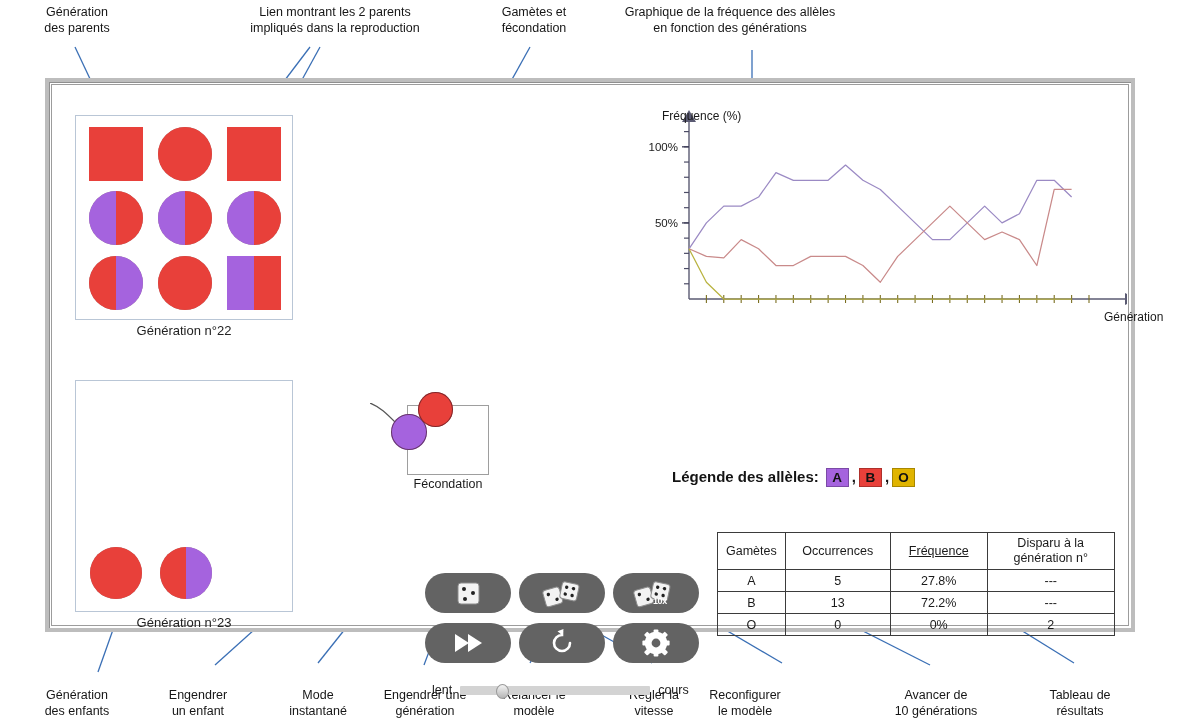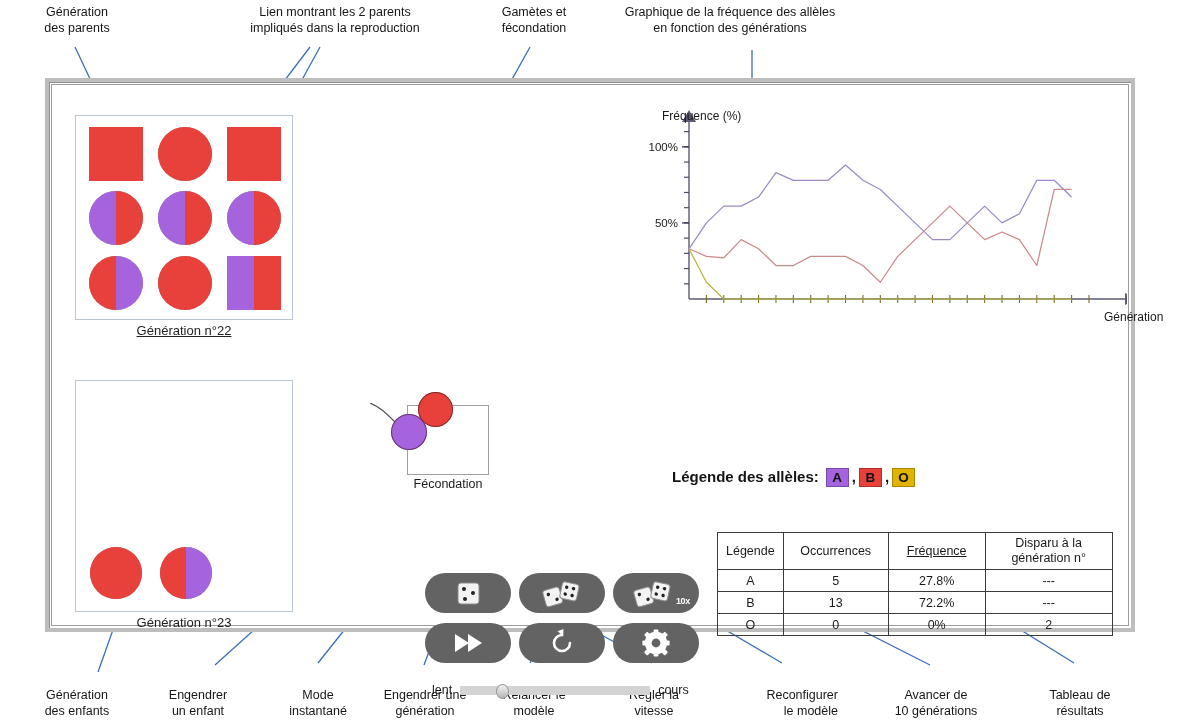--- a/index.html
+++ b/index.html
@@ -14,21 +14,21 @@
   #app-window{position:absolute;left:45px;top:78px;width:1090px;height:554px;
     background:#ffffff;border:4px solid #bdbdbd;box-sizing:border-box;
     box-shadow:1px 1px 0 #8f8f8f inset;}
   #app-inner{position:absolute;left:2px;top:2px;right:2px;bottom:2px;background:#fff;border:1px solid #9c9c9c;box-sizing:border-box;}
 
   
   .panel{position:absolute;border:1px solid #b9c6d6;background:#fff;box-sizing:border-box;}
   #parents-panel{left:23px;top:30px;width:218px;height:205px;}
   #children-panel{left:23px;top:295px;width:218px;height:232px;}
   .panel-caption{position:absolute;width:218px;text-align:center;font-size:13px;color:#222;}
-  #parents-caption{left:23px;top:238px;text-decoration:underline;}
+  #parents-caption{left:23px;top:238px;}
   #children-caption{left:23px;top:530px;}
 
   .grid3{position:absolute;left:6px;top:6px;width:206px;height:193px;
     display:grid;grid-template-columns:repeat(3,1fr);grid-template-rows:repeat(3,1fr);
     justify-items:center;align-items:center;}
   .indiv{width:54px;height:54px;position:relative;overflow:hidden;}
   .indiv.circle{border-radius:50%;}
   .indiv .half{position:absolute;top:0;height:100%;width:50%;}
   .indiv .half.l{left:0;}
   .indiv .half.r{right:0;}
@@ -46,21 +46,21 @@
   #gamete-b{left:366px;top:307px;width:35px;height:35px;}
   #gamete-link{position:absolute;left:318px;top:318px;width:28px;height:22px;}
 
   
   #controls{position:absolute;left:373px;top:488px;display:grid;
     grid-template-columns:repeat(3,86px);grid-template-rows:repeat(2,40px);
     gap:10px 8px;}
   .ctl{background:#636363;border-radius:21px;width:86px;height:40px;position:relative;
        display:flex;align-items:center;justify-content:center;cursor:pointer;}
   .ctl svg{display:block;}
-  .ctl .x10{position:absolute;right:9px;bottom:7px;color:#fff;font-size:9px;font-weight:bold;letter-spacing:-.3px;}
+  .ctl .x10{position:absolute;right:32px;bottom:7px;color:#fff;font-size:9px;font-weight:bold;letter-spacing:-.3px;}
 
   
   #speed-row{position:absolute;left:380px;top:598px;display:flex;align-items:center;gap:8px;font-size:12.5px;}
   #speed-track{width:190px;height:9px;background:#d3d3d3;border-radius:1px;position:relative;}
   #speed-thumb{position:absolute;left:36px;top:-2px;width:11px;height:13px;border-radius:50%;
     background:linear-gradient(180deg,#f4f4f4,#b5b5b5);border:1px solid #9a9a9a;}
 
   
   #chart-area{position:absolute;left:565px;top:18px;width:510px;height:250px;}
   #chart-ylabel{position:absolute;left:45px;top:6px;font-size:12px;}
@@ -129,21 +129,21 @@
 <div class="ann" style="left:146px;top:687px;width:104px;">Engendrer
 un enfant</div>
 <div class="ann" style="left:266px;top:687px;width:104px;">Mode
 instantané</div>
 <div class="ann" style="left:366px;top:687px;width:118px;">Engendrer une
 génération</div>
 <div class="ann" style="left:482px;top:687px;width:104px;">Relancer le
 modèle</div>
 <div class="ann" style="left:604px;top:687px;width:100px;">Régler la
 vitesse</div>
-<div class="ann" style="left:724px;top:687px;width:114px;text-align:right;">Reconfigurer
+<div class="ann" style="left:688px;top:687px;width:114px;">Reconfigurer
 le modèle</div>
 <div class="ann" style="left:874px;top:687px;width:124px;">Avancer de
 10 générations</div>
 <div class="ann" style="left:1026px;top:687px;width:108px;">Tableau de
 résultats</div>
 
 <div id="app-window">
  <div id="app-inner">
 
   <div class="panel" id="parents-panel">
@@ -367,21 +367,21 @@
     <span class="chip a">A</span>
     <span>,</span>
     <span class="chip b">B</span>
     <span>,</span>
     <span class="chip o">O</span>
   </div>
 
   <table id="results-table">
     <thead>
           <tr>
-            <th class="c0">Légende</th>
+            <th class="c0">Gamètes</th>
             <th class="c1">Occurrences</th>
             <th class="c2">Fréquence</th>
             <th class="c3">Disparu à la<br>génération n°</th>
           </tr>
         </thead>
     <tbody>
           <tr>
             <td>A</td>
             <td>5</td>
             <td>27.8%</td>

